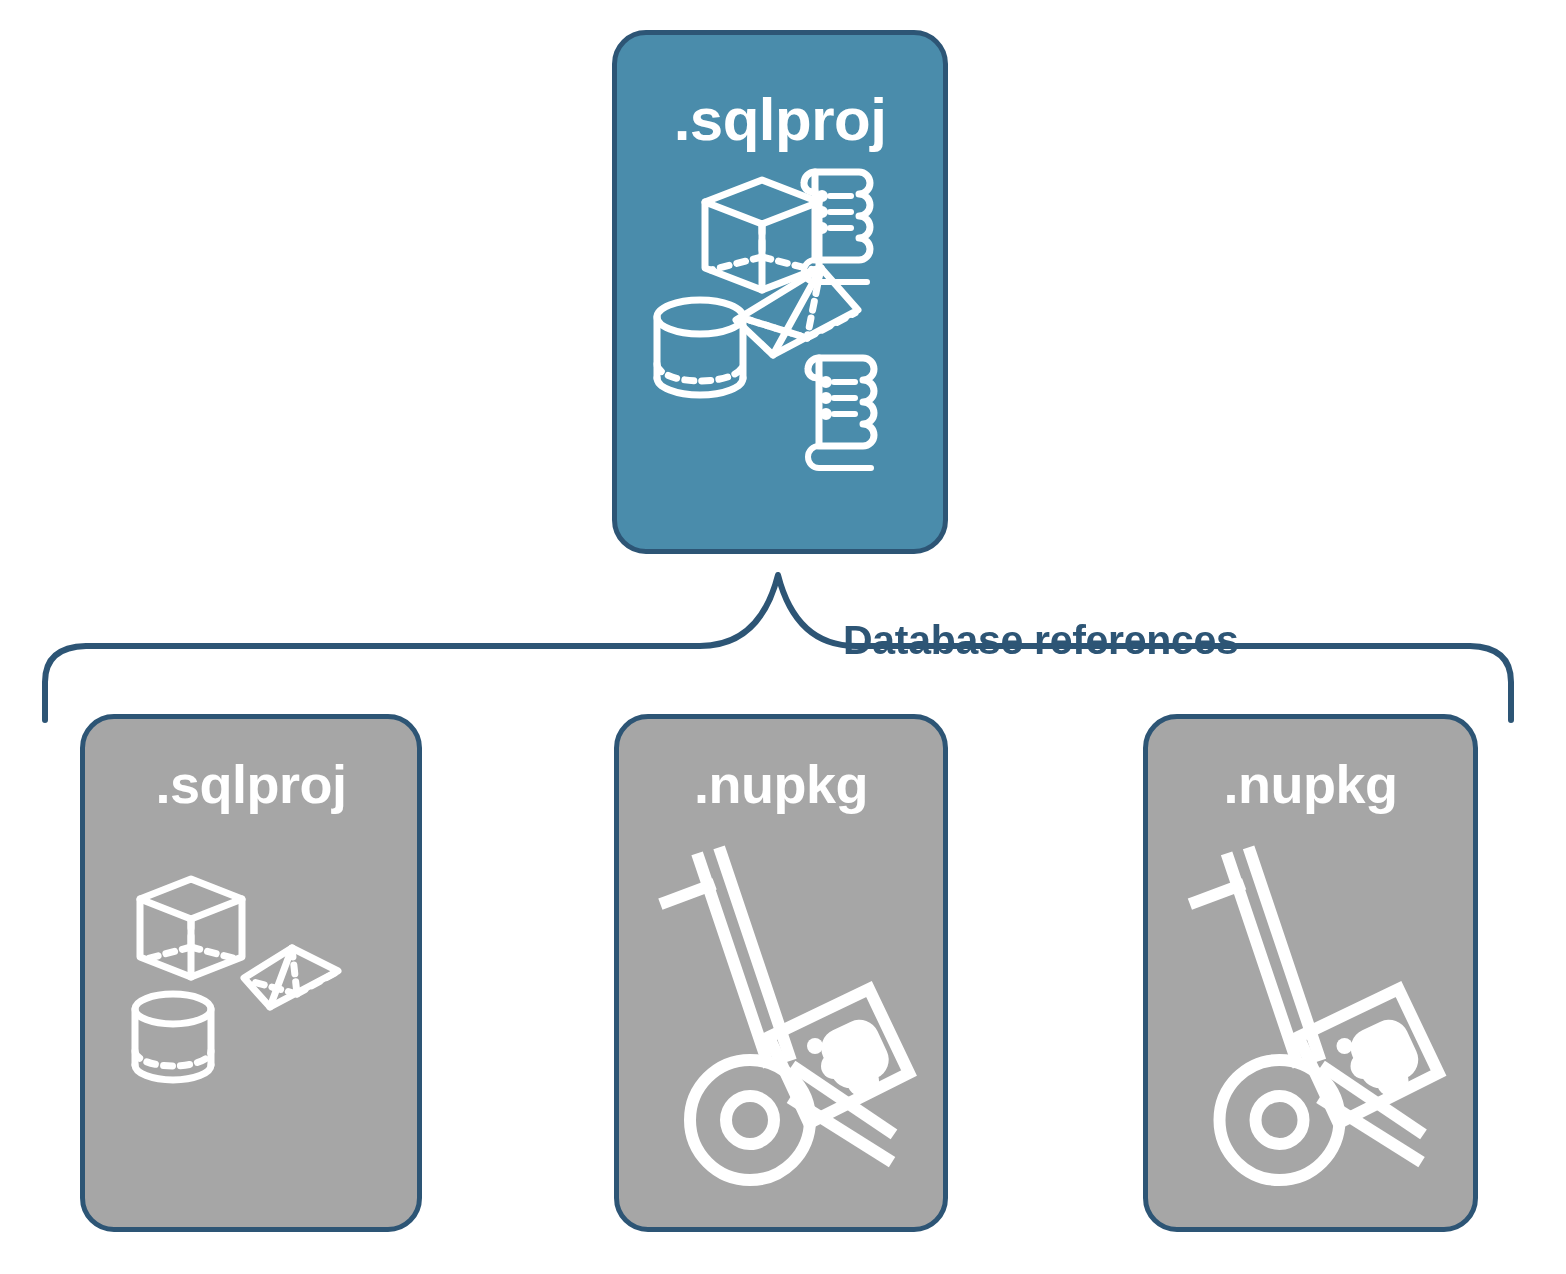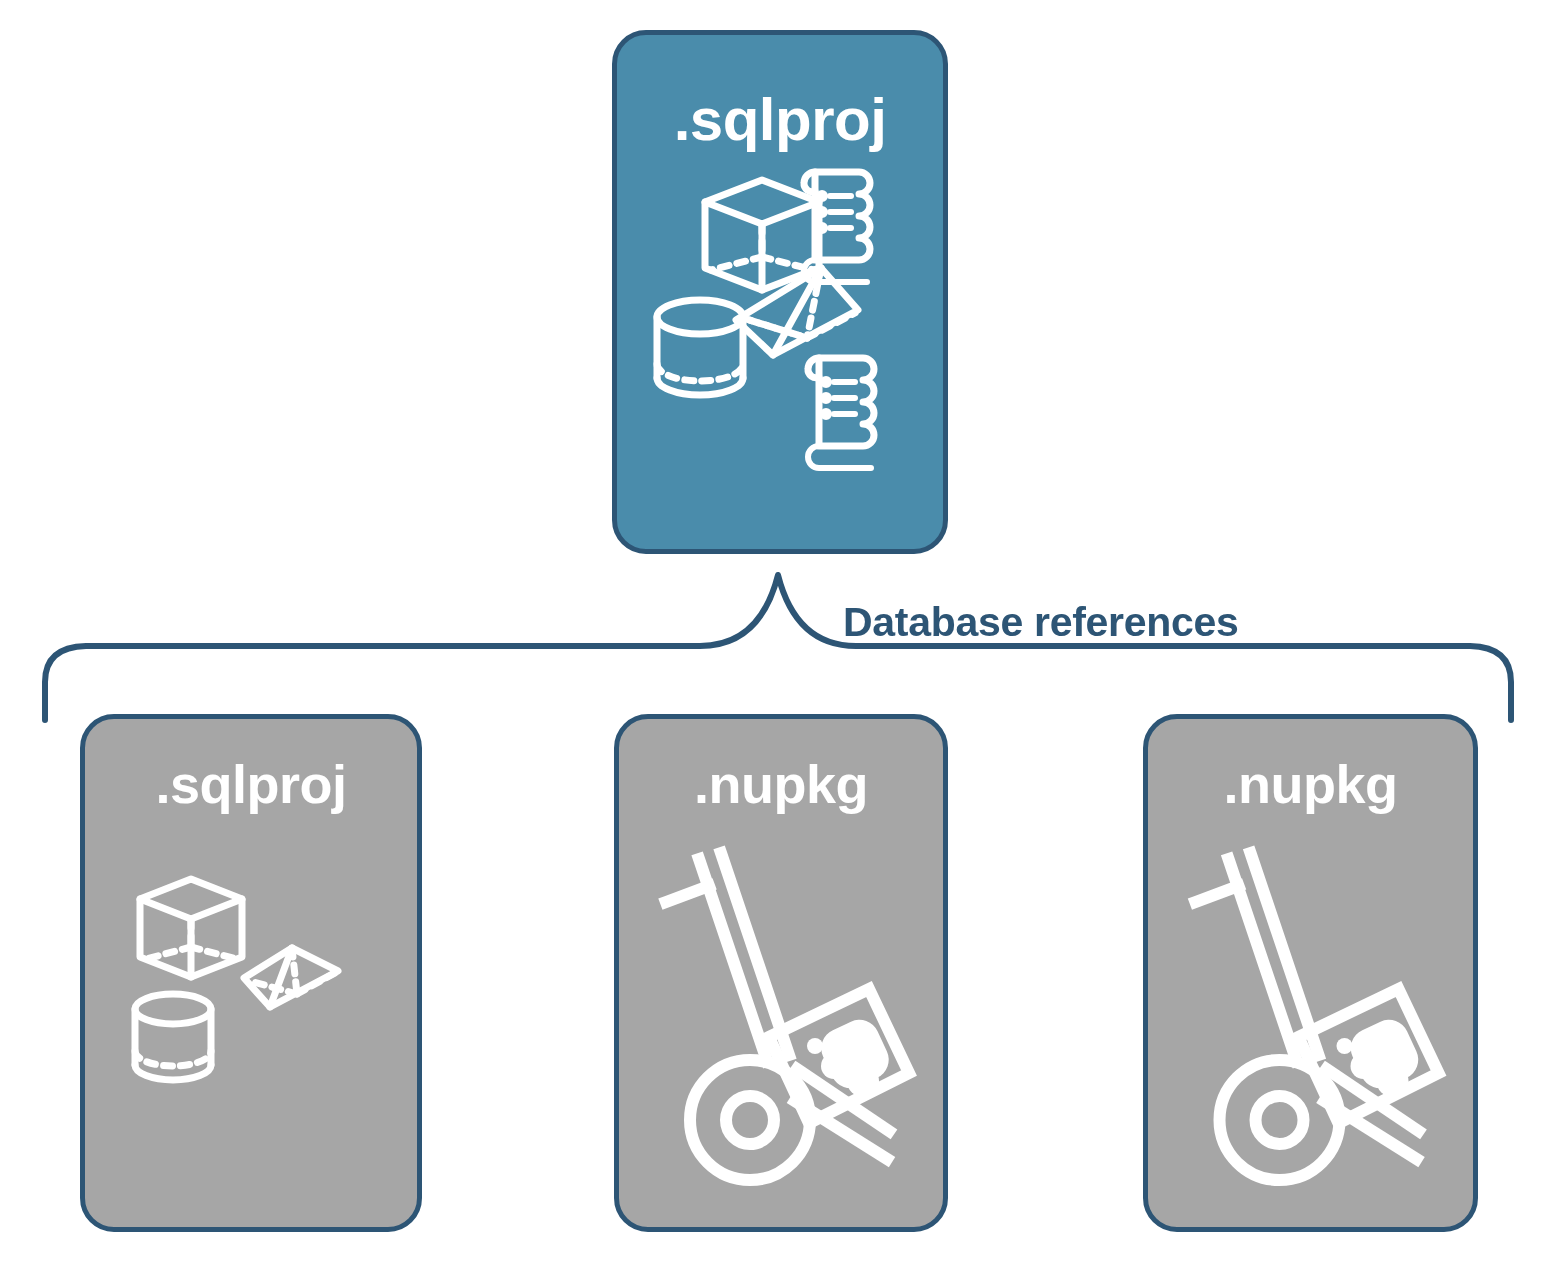--- a/index.html
+++ b/index.html
@@ -71,21 +71,21 @@
     top: 552px;
     width: 1566px;
     height: 190px;
     pointer-events: none;
   }
 
   
   #brace-label {
     position: absolute;
     left: 843px;
-    top: 599px;
+    top: 617px;
     font-size: 41px;
     font-weight: 700;
     color: #2d5575;
     letter-spacing: -0.3px;
     white-space: nowrap;
     user-select: none;
   }
 </style>
 </head>
 <body>

